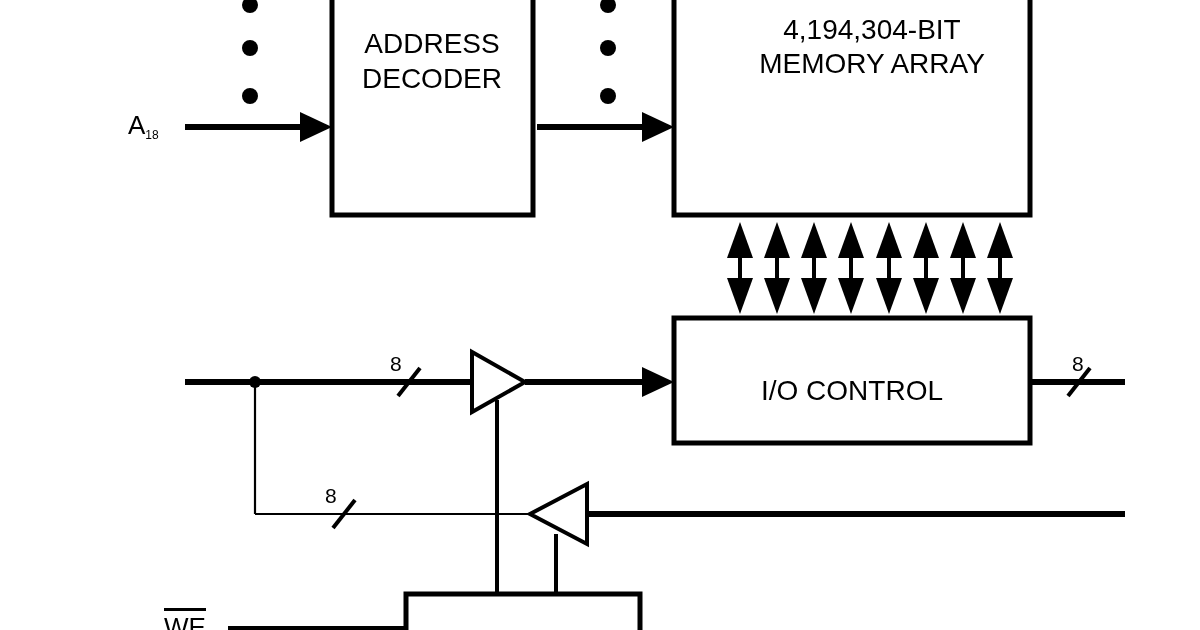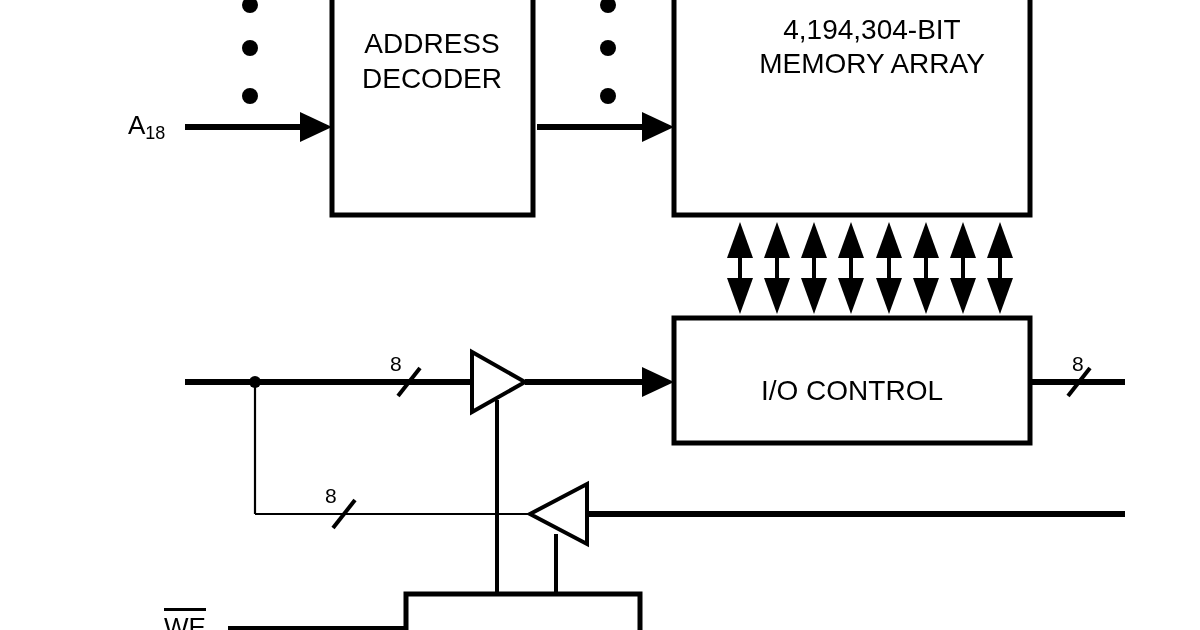--- a/index.html
+++ b/index.html
@@ -36,21 +36,21 @@
     text-anchor: middle;
     dominant-baseline: middle;
   }
   .port-label {
     font-family: "Liberation Sans", sans-serif;
     font-size: 26px;
     fill: #000000;
   }
   .sub-label {
     font-family: "Liberation Sans", sans-serif;
-    font-size: 18px;
+    font-size: 12px;
     fill: #000000;
   }
   .bus-num {
     font-family: "Liberation Sans", sans-serif;
     font-size: 21px;
     fill: #000000;
     text-anchor: middle;
   }
   .wire-thick {
     stroke: #000000;

